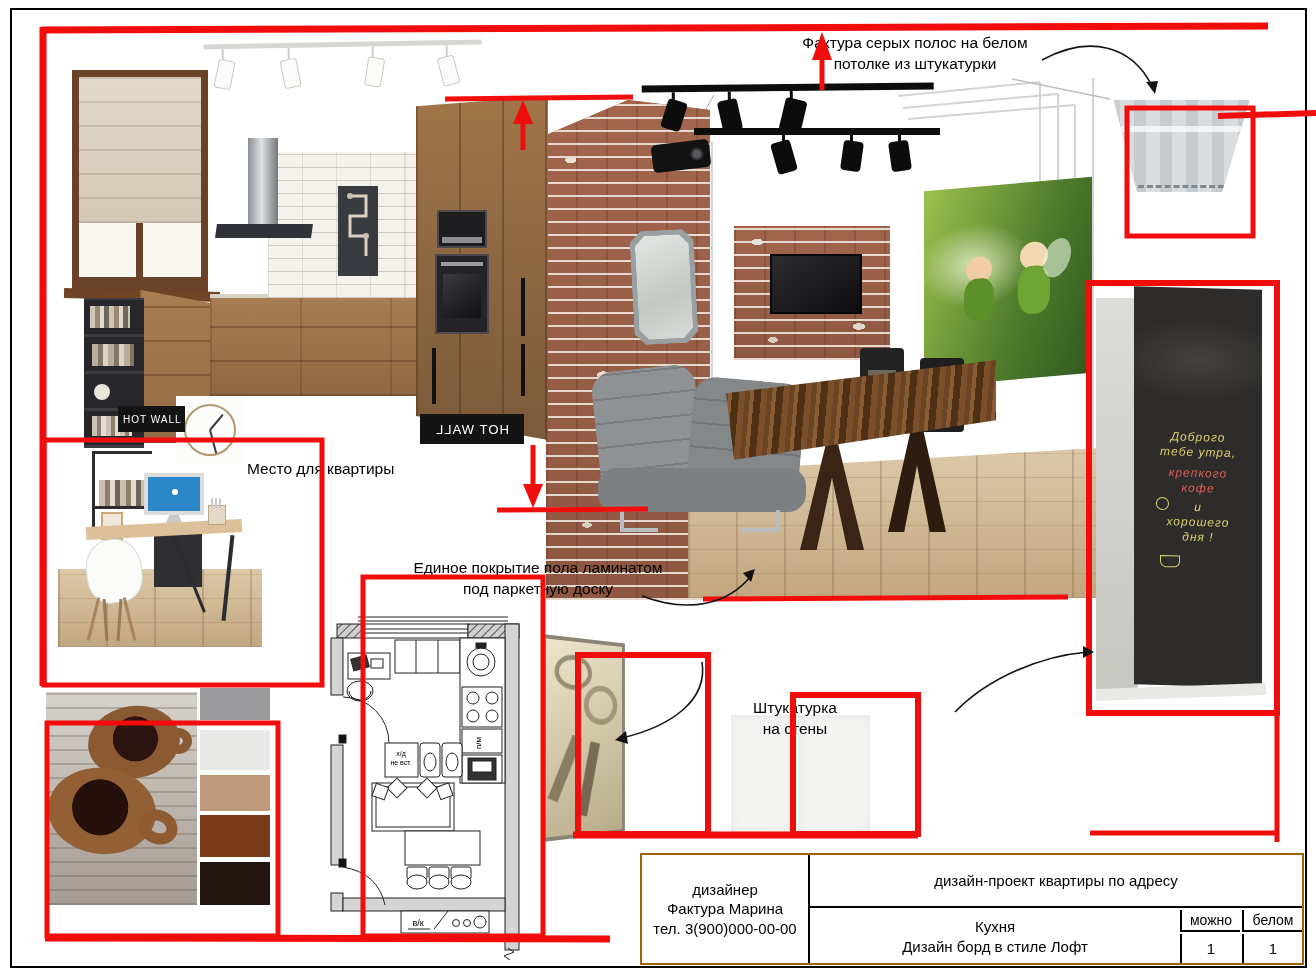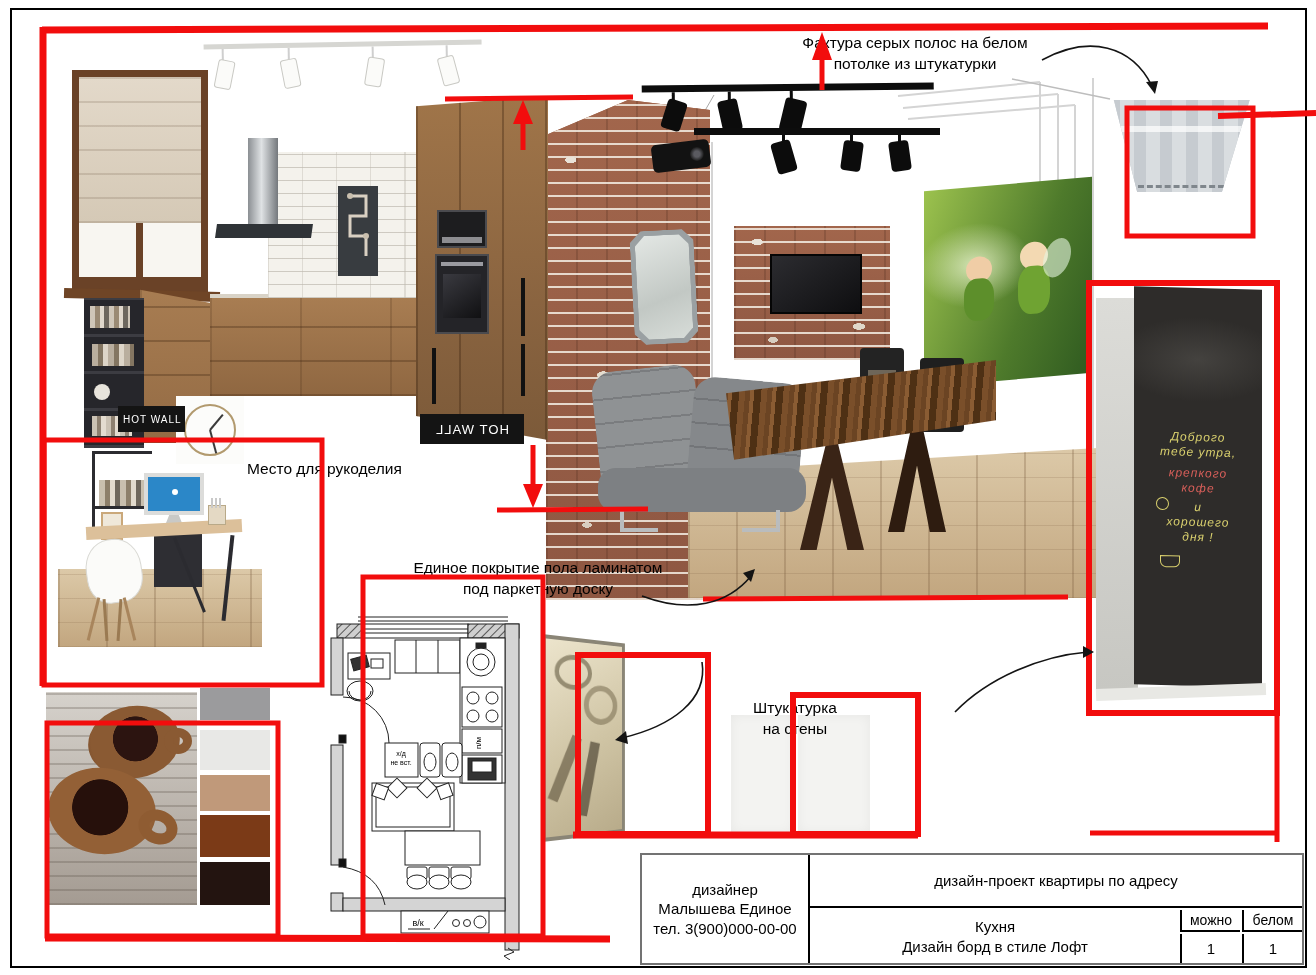--- a/index.html
+++ b/index.html
@@ -36,21 +36,21 @@
   .slab{background-image:repeating-linear-gradient(95deg,#6b4423 0 5px,#8a5c33 5px 9px,#4e3014 9px 16px,#7a4f2a 16px 22px);}
   .oldwood{background-image:
     repeating-linear-gradient(0deg, rgba(90,80,70,.28) 0 2px, transparent 2px 14px),
     linear-gradient(180deg,#d6d2cc,#a49b92);}
   .concrete{background:linear-gradient(180deg,#dcdcd8,#c7c7c2);}
   .plaster{background:#f3f3f1;box-shadow:inset 0 0 12px rgba(0,0,0,.05);}
   
   .chalk{font-style:italic;font-size:12px;line-height:1.25;text-align:center;letter-spacing:1px;}
   .ck-y{color:#d9d06e;} .ck-r{color:#d95f5a;}
   
-  .tb{border:2px solid #737373;box-sizing:border-box;}
+  .tb{border:2px solid #a16207;box-sizing:border-box;}
   .cell{position:absolute;box-sizing:border-box;display:flex;align-items:center;justify-content:center;text-align:center;font-size:15px;line-height:1.3;}
   svg{display:block;}
 </style>
 </head>
 <body>
 
 <div class="sheet">
 
   <div class="abs" style="left:10px;top:8px;width:1293px;height:956px;border:2px solid #000;z-index:2;"></div>
 
@@ -374,21 +374,21 @@
     <div class="abs" style="left:10px;top:14px;width:34px;height:26px;border-radius:50%;border:5px solid rgba(90,80,55,.55);"></div>
     <div class="abs" style="left:44px;top:44px;width:30px;height:30px;border-radius:50%;border:6px solid rgba(110,98,70,.5);"></div>
     <div class="abs" style="left:16px;top:96px;width:12px;height:70px;background:rgba(80,70,48,.55);transform:rotate(24deg);"></div>
     <div class="abs" style="left:44px;top:104px;width:12px;height:78px;background:rgba(60,52,36,.6);transform:rotate(12deg);"></div>
   </div>
   <div class="abs plaster" style="left:731px;top:715px;width:62px;height:118px;z-index:3;"></div>
   <div class="abs plaster" style="left:798px;top:715px;width:72px;height:118px;z-index:3;"></div>
 
   <div class="abs txt pre" style="left:790px;top:33px;width:250px;z-index:8;">Фактура серых полос на белом
 потолке из штукатурки</div>
-  <div class="abs" style="left:247px;top:460px;width:180px;font-size:15.5px;z-index:8;">Место для рукоделия</div>
+  <div class="abs" style="left:247px;top:460px;width:180px;font-size:15.5px;z-index:8;">Место для квартиры</div>
   <div class="abs txt pre" style="left:400px;top:558px;width:276px;z-index:8;">Единое покрытие пола ламинатом
 под паркетную доску</div>
   <div class="abs txt pre" style="left:730px;top:668px;width:130px;z-index:8;margin-top:30px;">Штукатурка
 на стены</div>
 
   <svg class="abs" style="left:0;top:0;z-index:9;pointer-events:none;" width="1316" height="975" viewBox="0 0 1316 975">
     <g stroke="#f20d0d" fill="none">
       <line x1="42" y1="30" x2="1268" y2="26" stroke-width="7"></line>
       <line x1="43" y1="27" x2="43" y2="686" stroke-width="7"></line>
       <rect x="44" y="440" width="278" height="245" stroke-width="5"></rect>
@@ -425,21 +425,21 @@
       <polygon points="1155,94 1146,82 1158,81"></polygon>
       <polygon points="755,569 743,573 751,582"></polygon>
       <polygon points="615,740 626,731 628,744"></polygon>
       <polygon points="1094,652 1083,646 1083,658"></polygon>
     </g>
   </svg>
 
   <div class="abs tb" style="left:640px;top:853px;width:664px;height:112px;z-index:4;background:#fff;">
     <div class="cell" style="left:0;top:0;width:168px;height:108px;border-right:2px solid #000;flex-direction:column;">
       <span>дизайнер</span>
-      <span>Малышева Единое</span>
+      <span>Фактура Марина</span>
       <span>тел. 3(900)000-00-00</span>
     </div>
     <div class="cell" style="left:168px;top:0;width:492px;height:53px;border-bottom:2px solid #000;">
       <span>дизайн-проект квартиры по адресу</span>
     </div>
     <div class="cell" style="left:168px;top:55px;width:370px;height:53px;flex-direction:column;">
       <span>Кухня</span>
       <span>Дизайн борд в стиле Лофт</span>
     </div>
     <div class="cell" style="left:538px;top:55px;width:60px;height:22px;border-left:2px solid #000;border-bottom:2px solid #000;font-size:14px;">

